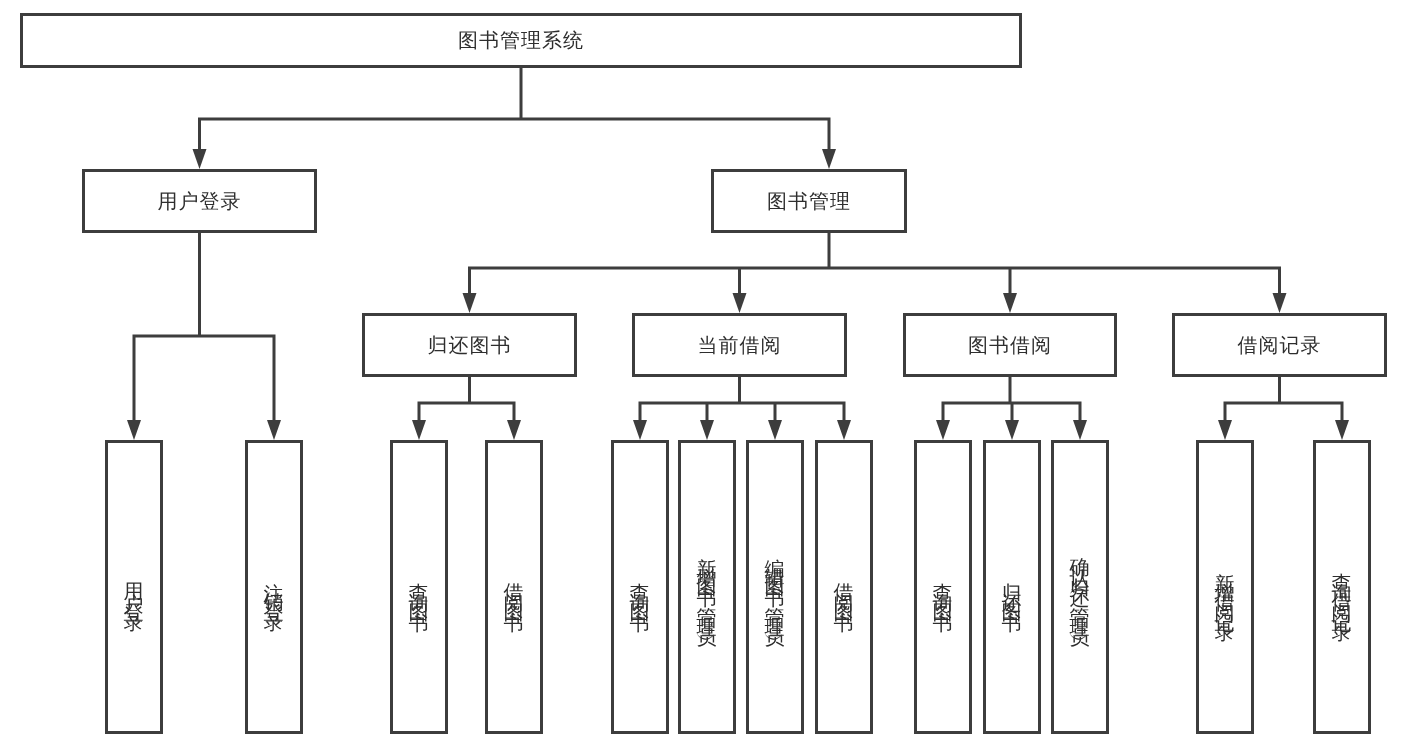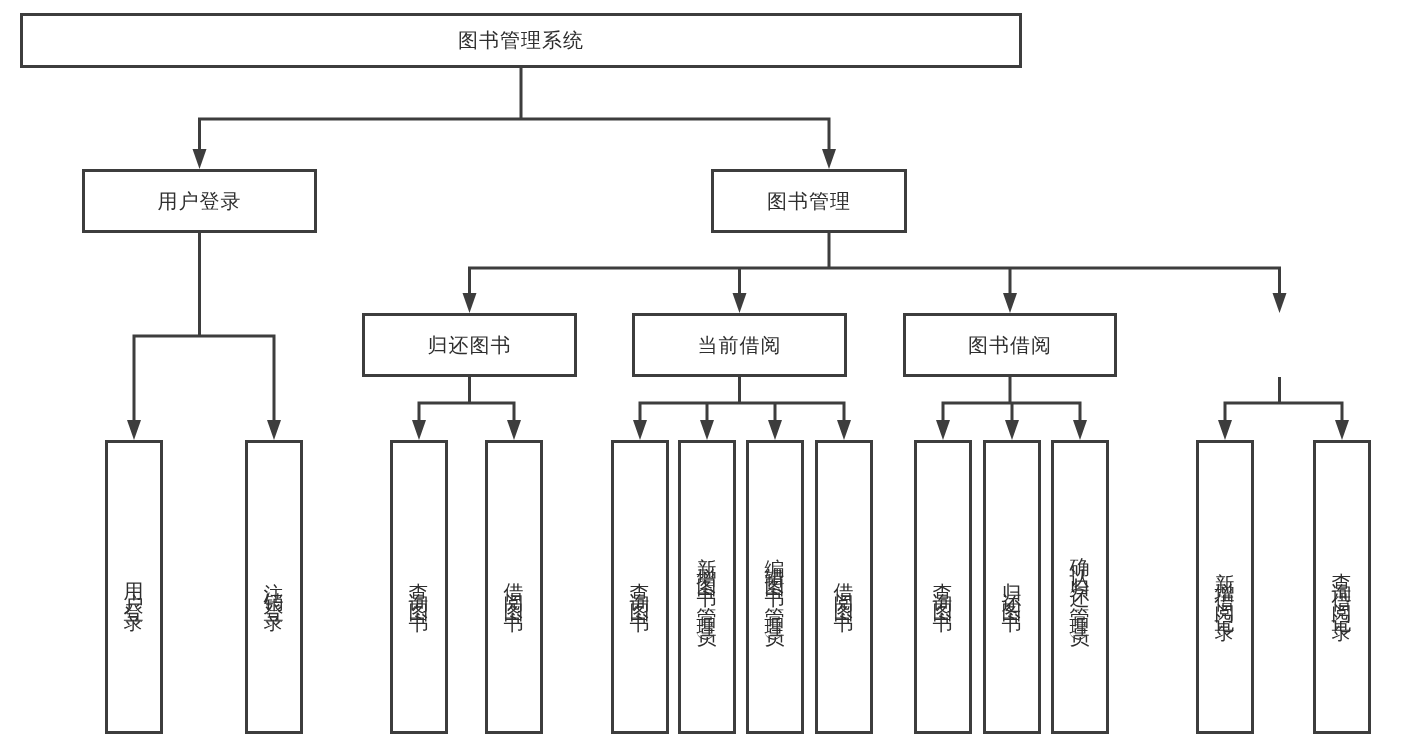--- a/index.html
+++ b/index.html
@@ -111,20 +111,23 @@
 
   <div class="node" style="left:362px;top:313px;width:215px;height:64px">
     <span class="htext">归还图书</span>
   </div>
   <div class="node" style="left:632px;top:313px;width:215px;height:64px">
     <span class="htext">当前借阅</span>
   </div>
   <div class="node" style="left:903px;top:313px;width:214px;height:64px">
     <span class="htext">图书借阅</span>
   </div>
+  <div class="node" style="left:1172px;top:313px;width:215px;height:64px">
+    <span class="htext">借阅记录</span>
+  </div>
 
   <div class="node" style="left:105px;top:440px;width:58px;height:294px">
     <span class="vtext">用户登录</span>
   </div>
   <div class="node" style="left:245px;top:440px;width:58px;height:294px">
     <span class="vtext">注销登录</span>
   </div>
 
   <div class="node" style="left:390px;top:440px;width:58px;height:294px">
     <span class="vtext">查询图书</span>

